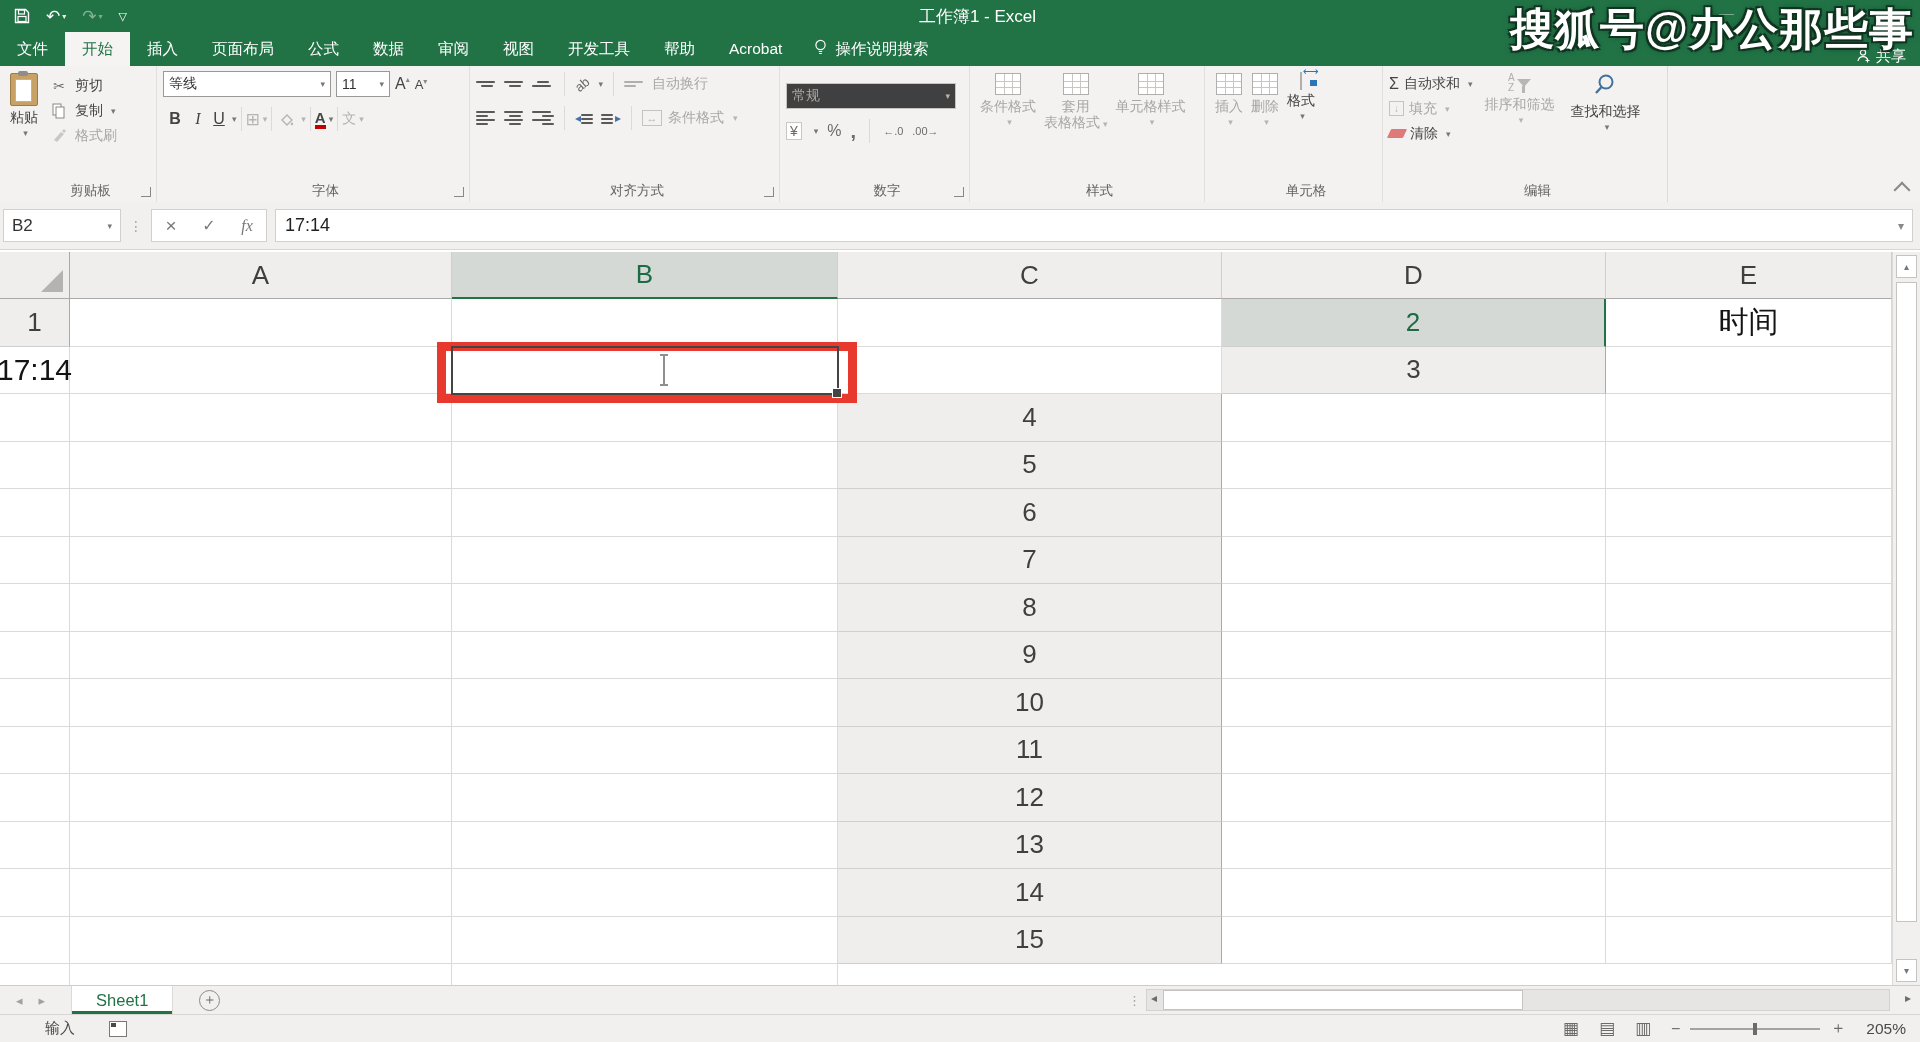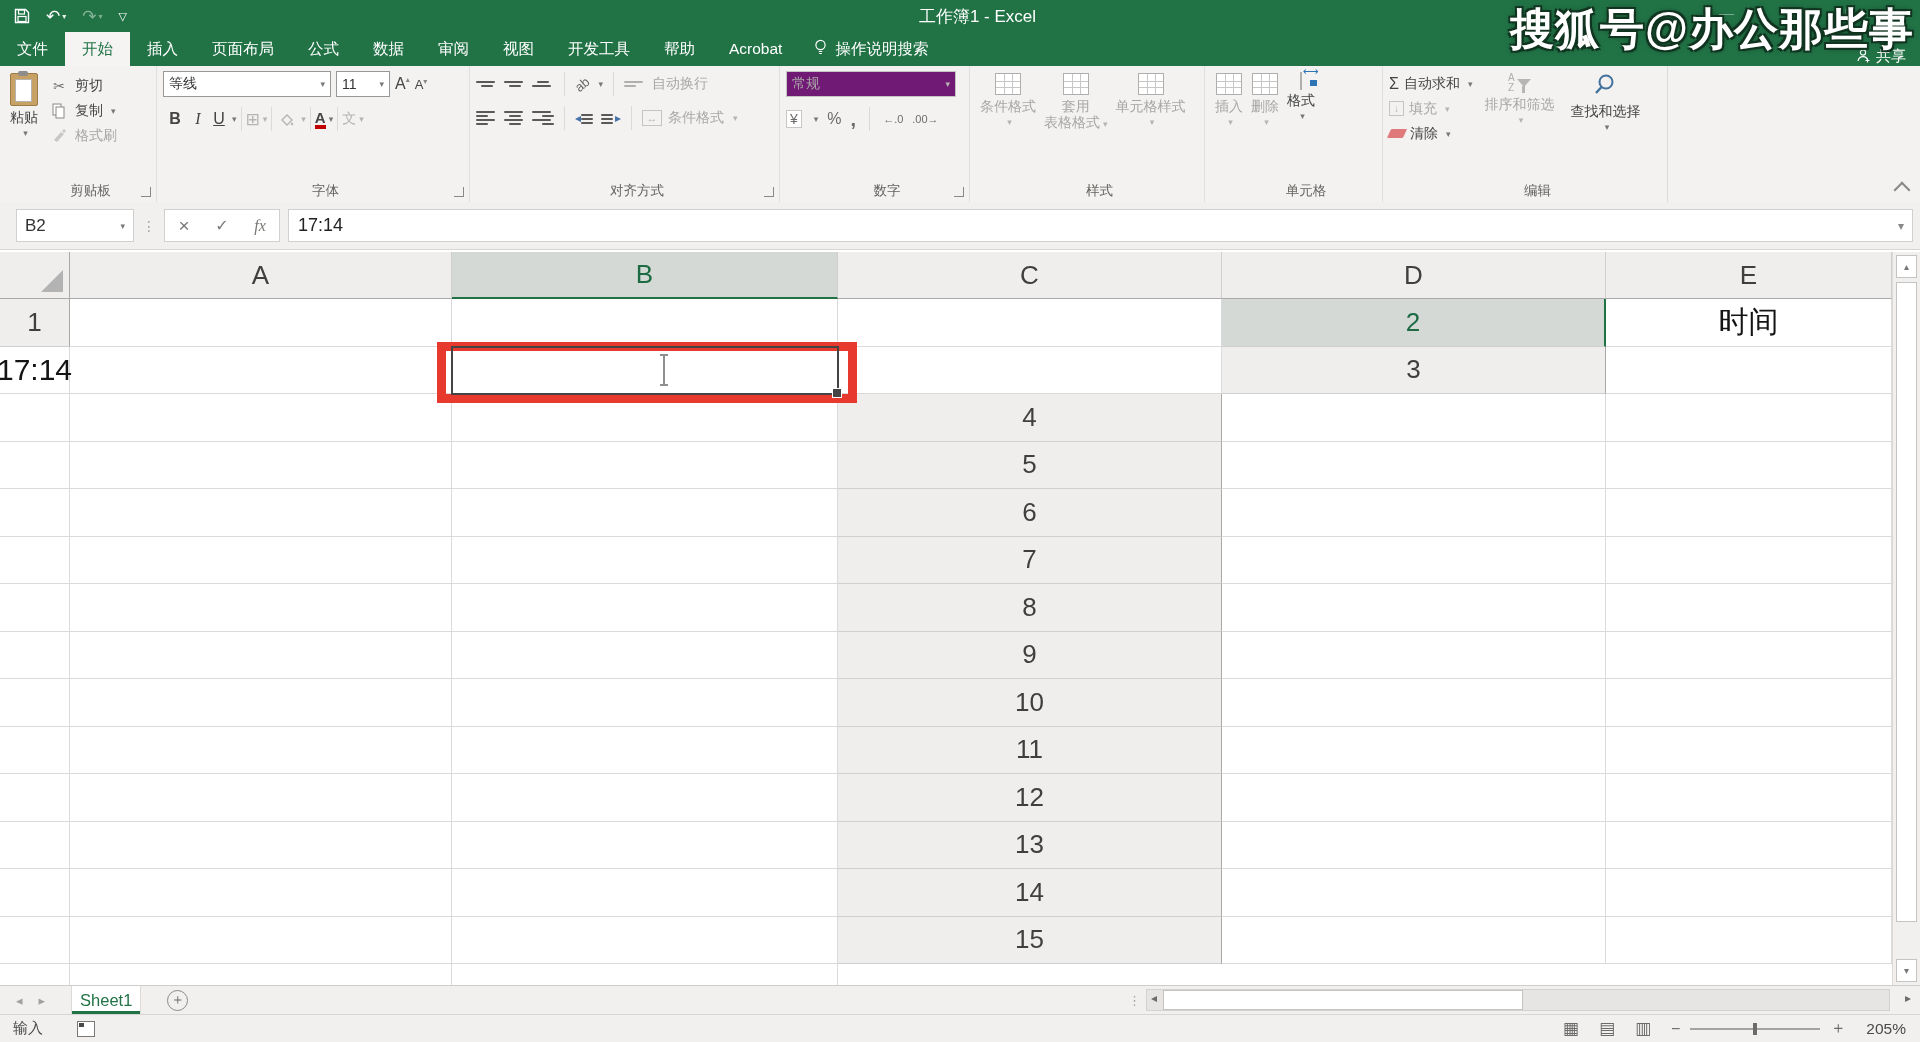--- a/index.html
+++ b/index.html
@@ -32,21 +32,21 @@
   .glabel{position:absolute;bottom:2px;left:0;right:0;text-align:center;font-size:13.5px;color:#666461;padding-left:25px;}
   .launcher{position:absolute;bottom:5px;right:5px;width:9px;height:9px;border-right:1px solid #8a8886;border-bottom:1px solid #8a8886;}
   .dis{color:#a9a7a5 !important;}
   .dim{color:#b6b4b2 !important;}
   .txt{color:#444;}
   .drop{font-size:9px;color:#777;margin-left:3px;}
   .bigbtn{display:flex;flex-direction:column;align-items:center;justify-content:flex-start;gap:3px;font-size:14px;color:#444;padding:2px 4px;}
   .bigbtn .lbl{text-align:center;line-height:16px;}
   .smallrow{display:flex;align-items:center;gap:5px;height:25px;font-size:14px;color:#444;white-space:nowrap;}
   .combo{background:#fff;border:1px solid #9a9896;height:25px;display:flex;align-items:center;justify-content:space-between;padding:12px 5px;font-size:14px;color:#333;box-sizing:border-box;}
-  .combo.dis{background:#701a75;border-color:#c6c4c2;}
+  .combo.dis{background:#404040;border-color:#c6c4c2;margin-top:12px;}
   .iconbox{display:inline-flex;align-items:center;justify-content:center;width:22px;height:22px;}
   .vsep{width:1px;background:#dcdad8;height:24px;margin:0 4px;align-self:center;}
 
   
   .bars{display:inline-flex;flex-direction:column;gap:2px;width:22px;}
   .bars i{display:block;height:2px;background:#595959;border-radius:1px;}
   .bars i.f{width:19px;} .bars i.m{width:12px;align-self:center;} .bars i.l{width:12px;} .bars i.r{width:12px;align-self:flex-end;}
   .bars.gray i{background:#b1afad;}
   .clipicon{width:26px;height:31px;background:#c8a165;border:1px solid #9c7c46;border-radius:2px;position:relative;}
   .clipicon:before{content:"";position:absolute;left:4px;top:5px;width:15px;height:21px;background:#fff;border:1px solid #b5b3b1;}
@@ -58,21 +58,21 @@
       linear-gradient(#c9c7c5 0 0) 16px 0/1px 100% no-repeat,#fff;position:relative;}
   .gridicon.blue:before{content:"";position:absolute;left:9px;top:7px;width:7px;height:6px;background:#2e75b6;}
   .fmtarrow{position:absolute;top:-8px;left:3px;font-size:11px;color:#2e75b6;}
   .funnel{width:0;height:0;border-left:7px solid transparent;border-right:7px solid transparent;border-top:8px solid #b8b6b4;position:relative;}
   .funnel:after{content:"";position:absolute;left:-1.5px;top:-1px;width:3px;height:7px;background:#b8b6b4;}
   .eraser{width:16px;height:9px;background:#e07a7a;transform:skewX(-25deg);border-radius:1px;}
   .redline{border-bottom:4px solid #c00000;line-height:15px;}
 
   
   .fbar{position:absolute;top:202px;left:0;right:0;height:47px;background:#f1f0ef;border-bottom:1px solid #d8d6d4;display:flex;align-items:center;}
-  .namebox{margin-left:16px;width:118px;height:33px;background:#fff;border:1px solid #d2d0ce;display:flex;align-items:center;justify-content:space-between;padding:0 8px;font-size:17px;color:#333;box-sizing:border-box;}
+  .namebox{margin-left:3px;width:118px;height:33px;background:#fff;border:1px solid #d2d0ce;display:flex;align-items:center;justify-content:space-between;padding:0 8px;font-size:17px;color:#333;box-sizing:border-box;}
   .fdots{color:#a5a3a1;font-size:14px;margin:0 8px;}
   .fbtns{height:33px;background:#fff;border:1px solid #d2d0ce;display:flex;align-items:center;box-sizing:border-box;}
   .fbtns span{width:38px;text-align:center;font-size:16px;color:#7a7876;}
   .fxl{font-family:"Liberation Serif",serif;font-style:italic;color:#595755;}
   .finput{flex:1;height:33px;background:#fff;border:1px solid #d2d0ce;margin:0 7px 0 8px;display:flex;align-items:center;padding-left:9px;font-size:18px;color:#222;box-sizing:border-box;}
   .fexpand{margin-left:auto;color:#8a8886;font-size:12px;padding-right:8px;}
 
   
   #grid{position:absolute;top:252px;left:0;width:1892px;height:733px;overflow:hidden;background:#fff;display:grid;
         grid-template-columns:70px 382px 386px 384px 384px 286px;grid-template-rows:47px repeat(15,47.5px);}
@@ -92,29 +92,29 @@
   .ibeam:before{top:0;} .ibeam:after{bottom:0;}
 
   
   .vscroll{position:absolute;top:252px;right:0;width:28px;height:733px;background:#f1f0ef;border-left:1px solid #dcdad8;box-sizing:border-box;}
   .vbtn{position:absolute;left:3px;width:21px;height:23px;background:#fff;border:1px solid #c6c4c2;color:#777;display:flex;align-items:center;justify-content:center;font-size:10px;box-sizing:border-box;}
   .vthumb{position:absolute;left:3px;top:30px;width:21px;height:640px;background:#fff;border:1px solid #c6c4c2;box-sizing:border-box;}
 
   
   .sheetbar{position:absolute;top:985px;left:0;right:0;height:29px;background:#f1f0ef;border-top:1px solid #cfcdcb;display:flex;align-items:stretch;box-sizing:border-box;}
   .snav{display:flex;align-items:center;gap:16px;padding-left:16px;color:#a3a19f;font-size:13px;}
-  .stab{margin-left:26px;padding:0 8px;background:#fff;color:#217346;display:flex;align-items:center;font-size:16.5px;border-left:1px solid #dcdad8;border-right:1px solid #dcdad8;box-shadow:inset 0 -3px 0 #217346;}
+  .stab{margin-left:26px;padding:0 24px;background:#fff;color:#217346;display:flex;align-items:center;font-size:16.5px;border-left:1px solid #dcdad8;border-right:1px solid #dcdad8;box-shadow:inset 0 -3px 0 #217346;}
   .addsheet{align-self:center;margin-left:26px;width:21px;height:21px;border:1.5px solid #8c8a88;border-radius:50%;color:#6d6b69;display:flex;align-items:center;justify-content:center;font-size:14px;box-sizing:border-box;}
   .hdots{position:absolute;left:1128px;top:7px;color:#a5a3a1;font-size:13px;}
   .htrack{position:absolute;left:1146px;right:30px;top:3px;height:22px;background:#e7e5e3;border:1px solid #d4d2d0;box-sizing:border-box;}
   .harrow{position:absolute;top:5px;color:#6d6b69;font-size:12px;}
   .hthumb{position:absolute;left:1163px;top:4px;width:360px;height:20px;background:#fff;border:1px solid #c6c4c2;box-sizing:border-box;}
 
   
-  .statusbar{position:absolute;top:1014px;left:0;right:0;height:28px;background:#f1f0ef;border-top:1px solid #d8d6d4;display:flex;align-items:center;font-size:15px;color:#4a4a4a;box-sizing:border-box;}
+  .statusbar{position:absolute;top:1014px;left:0;right:0;height:28px;background:#f1f0ef;border-top:1px solid #d8d6d4;display:flex;align-items:center;font-size:15px;color:#4a4a4a;box-sizing:border-box;padding-left:32px;}
   .mode{padding-left:13px;}
   .macroicon{margin-left:34px;width:16px;height:14px;border:1px solid #7a7876;position:relative;background:#fff;}
   .macroicon:before{content:"";position:absolute;left:1px;top:1px;width:5px;height:4px;background:#4a4a4a;}
   .sright{margin-left:auto;display:flex;align-items:center;gap:20px;padding-right:14px;}
   .viewico{font-size:17px;color:#6d6b69;}
   .zoomslider{display:flex;align-items:center;gap:10px;color:#6d6b69;font-size:16px;}
   .ztrack{width:130px;height:2px;background:#a5a3a1;position:relative;}
   .ztick{position:absolute;left:50%;top:-4px;width:1px;height:10px;background:#a5a3a1;}
   .zthumb{position:absolute;left:48%;top:-5px;width:4px;height:12px;background:#6d6b69;}
   .zoomtext{font-size:15.5px;color:#4a4a4a;}

